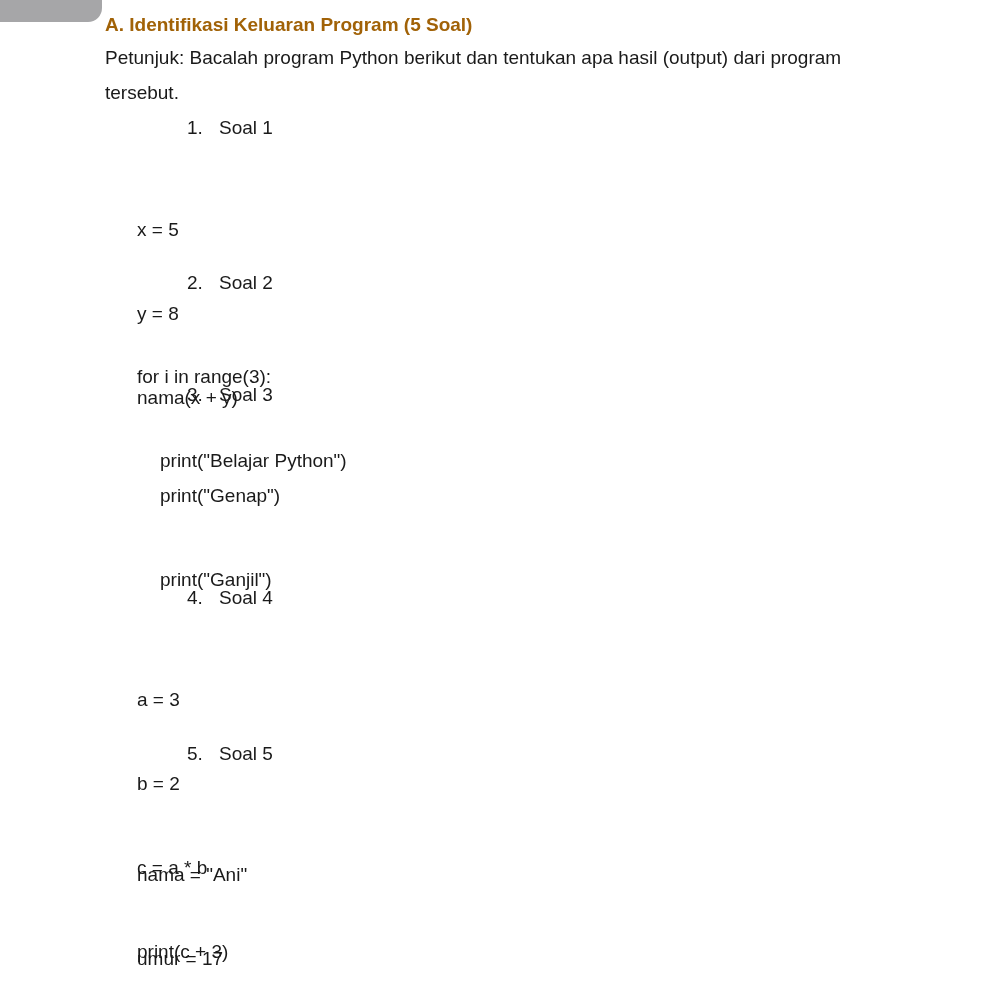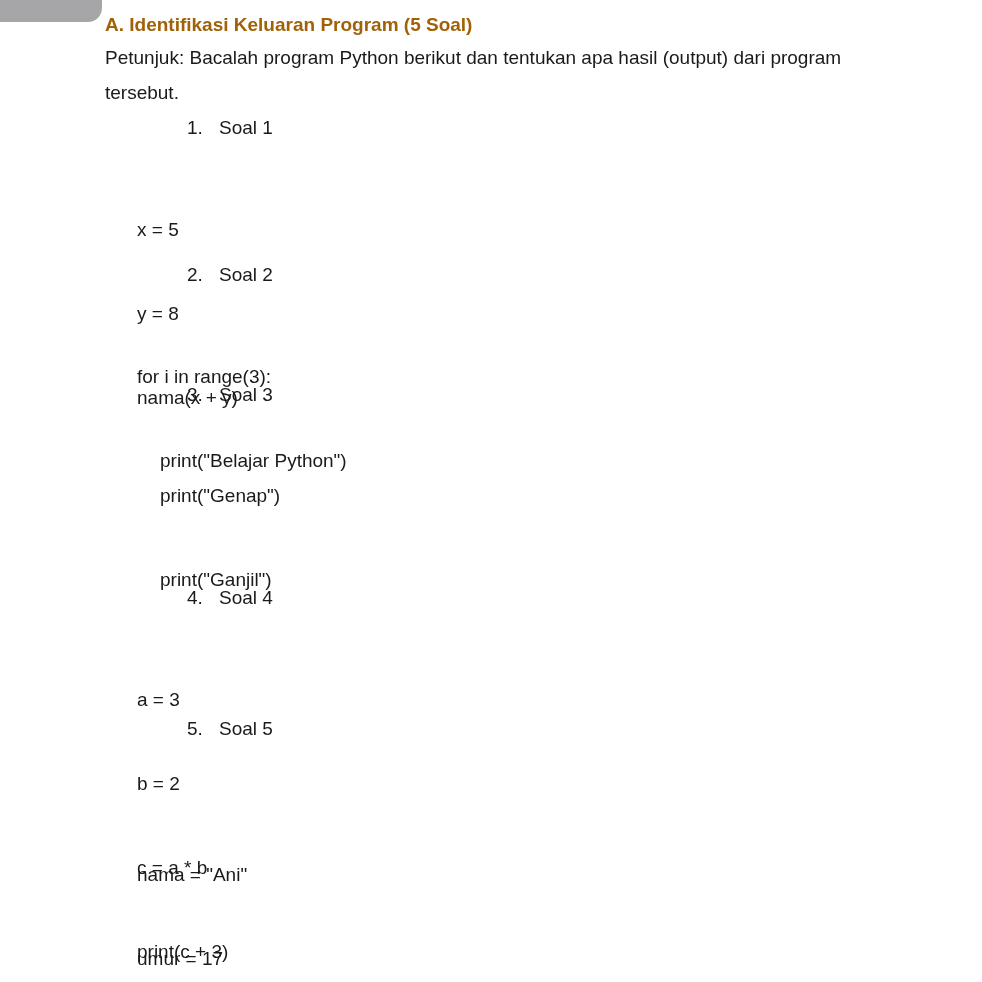--- a/index.html
+++ b/index.html
@@ -74,21 +74,21 @@
 
 <div class="item" style="top:116px">
   <span class="num">1.</span><span>Soal 1</span>
 </div>
 <div class="code" style="top:160px">
   <span class="line">x = 5</span>
   <span class="line">y = 8</span>
   <span class="line">nama(x + y)</span>
 </div>
 
-<div class="item" style="top:263px">
+<div class="item" style="top:271px">
   <span class="num">2.</span><span>Soal 2</span>
 </div>
 <div class="code" style="top:307px">
   <span class="line">for i in range(3):</span>
   <span class="line indent">print("Belajar Python")</span>
 </div>
 
 <div class="item" style="top:383px">
   <span class="num">3.</span><span>Soal 3</span>
 </div>
@@ -100,21 +100,21 @@
 <div class="item" style="top:586px">
   <span class="num">4.</span><span>Soal 4</span>
 </div>
 <div class="code" style="top:630px">
   <span class="line">a = 3</span>
   <span class="line">b = 2</span>
   <span class="line">c = a * b</span>
   <span class="line">print(c + 3)</span>
 </div>
 
-<div class="item" style="top:717px">
+<div class="item" style="top:742px">
   <span class="num">5.</span><span>Soal 5</span>
 </div>
 <div class="code" style="top:805px">
   <span class="line">nama = "Ani"</span>
   <span class="line">umur = 17</span>
   
   
 </div>
 
 </body></html>

